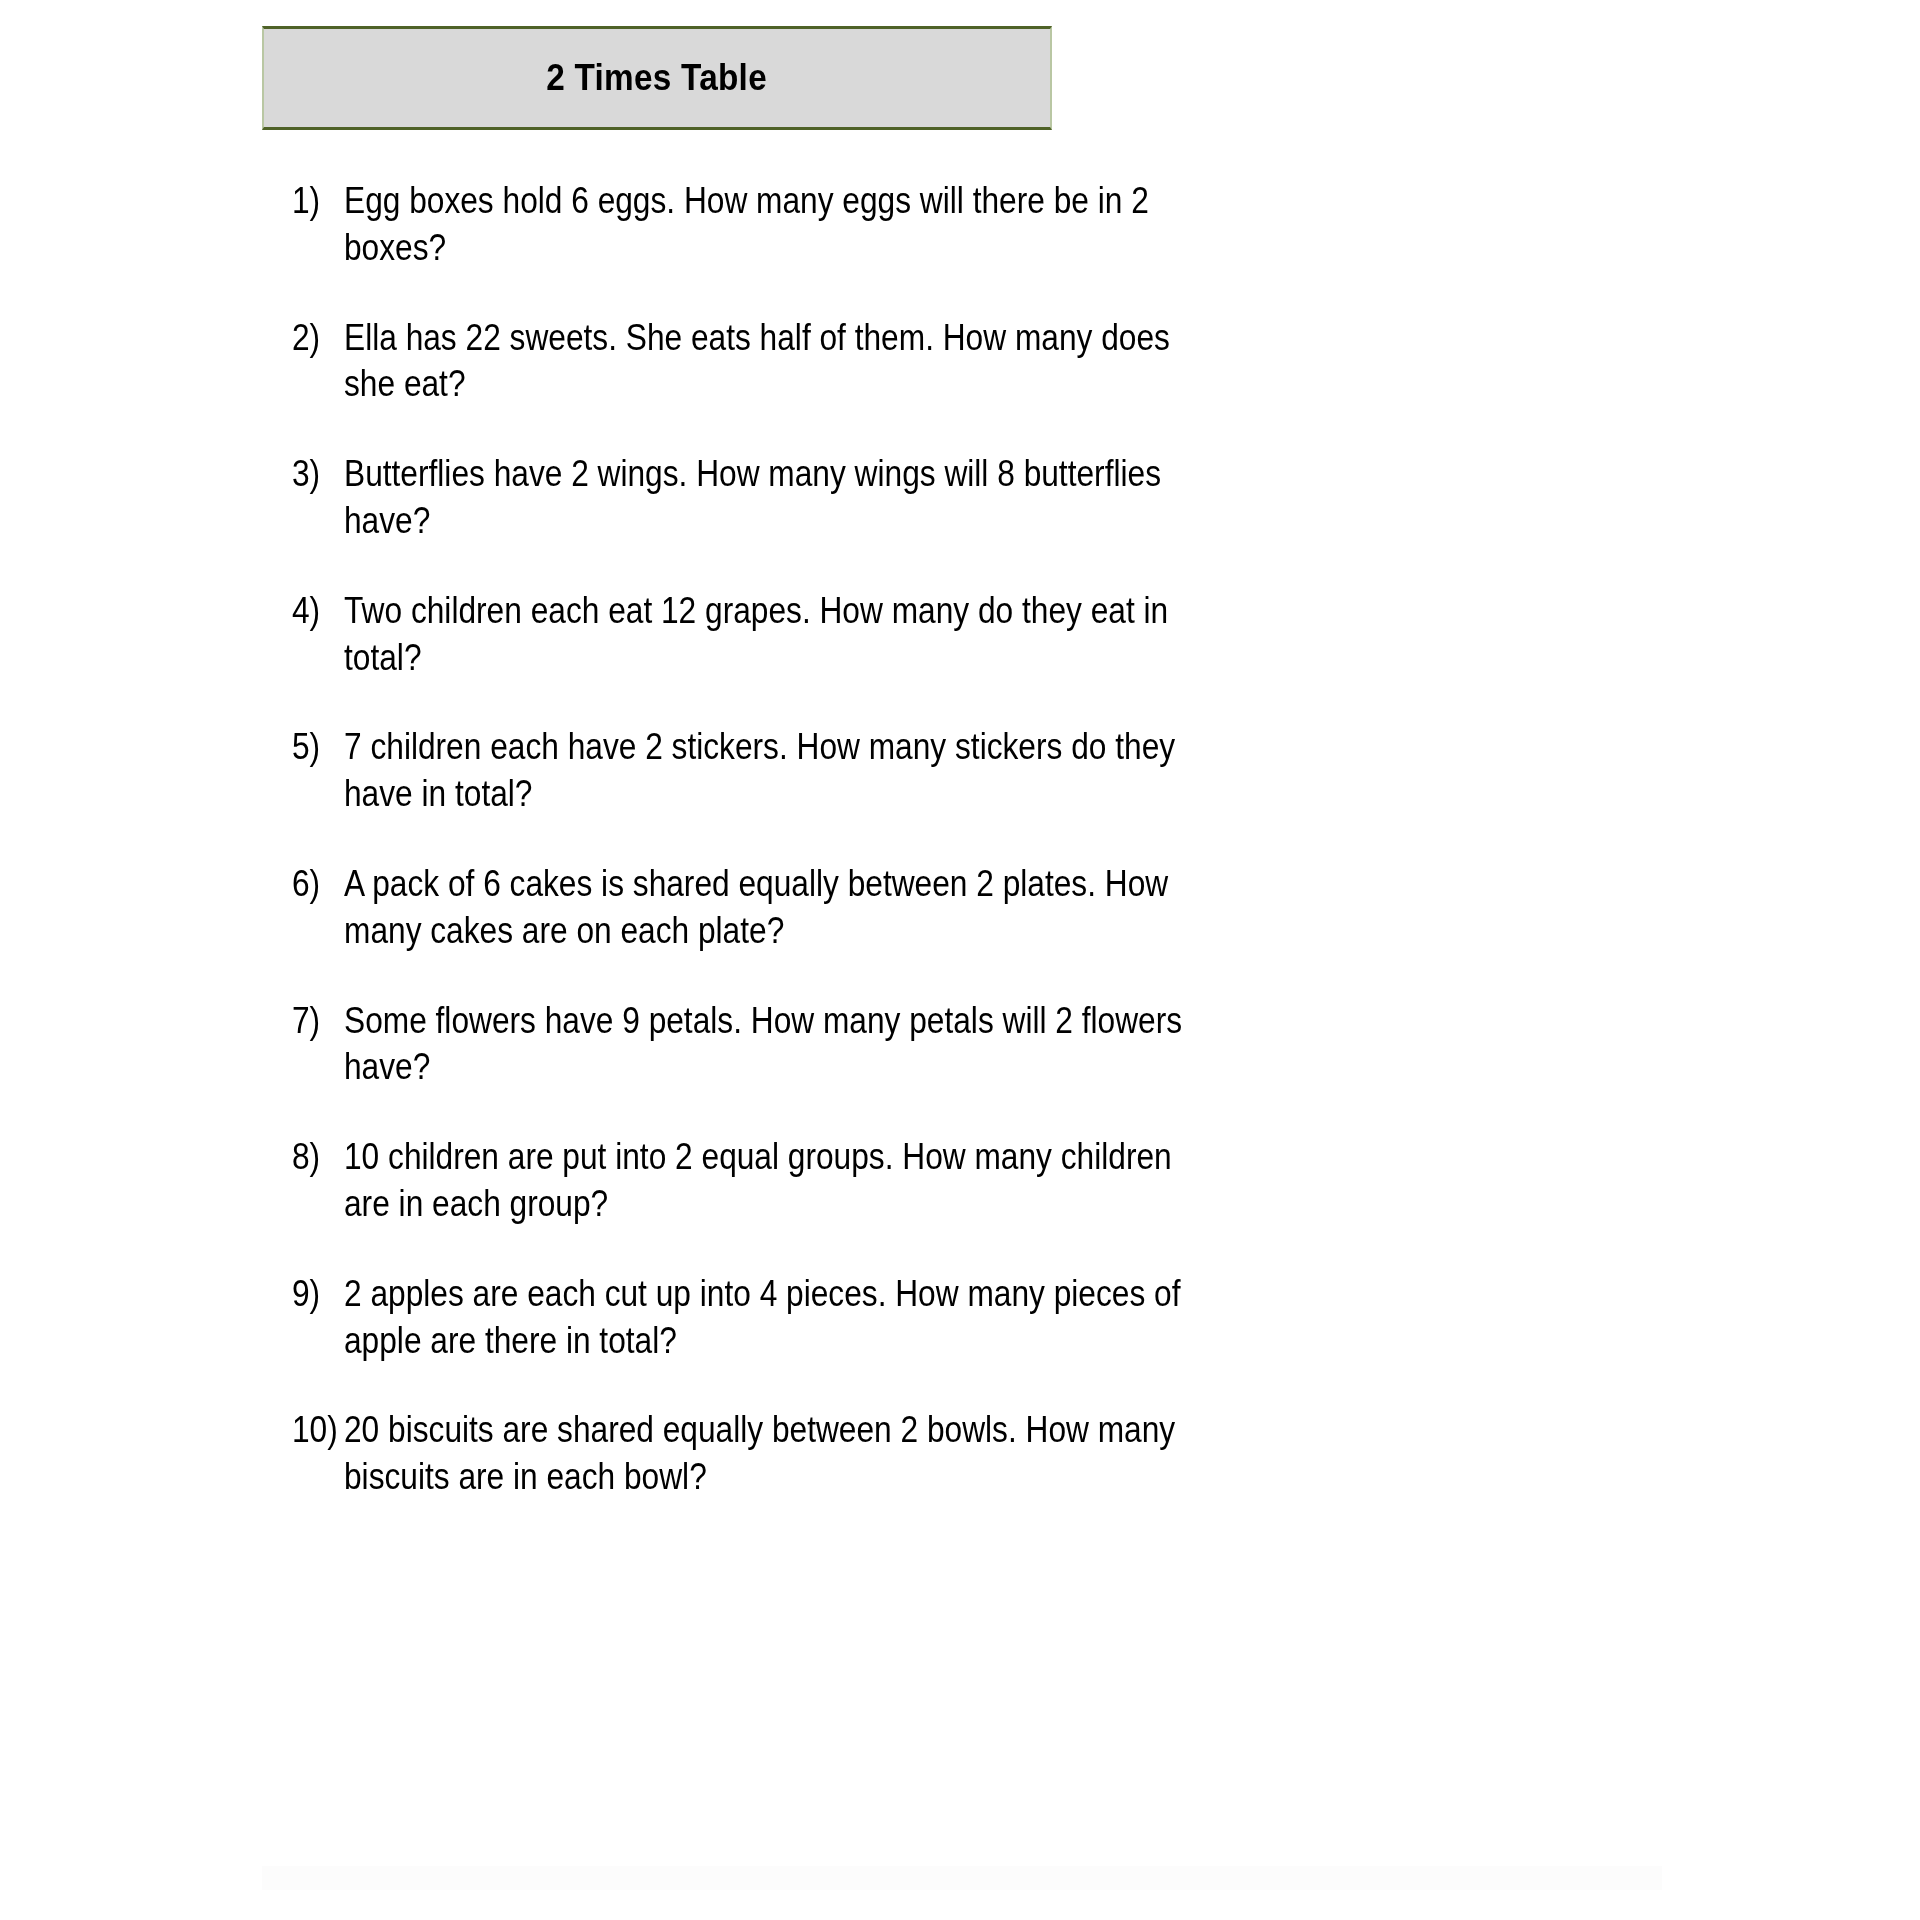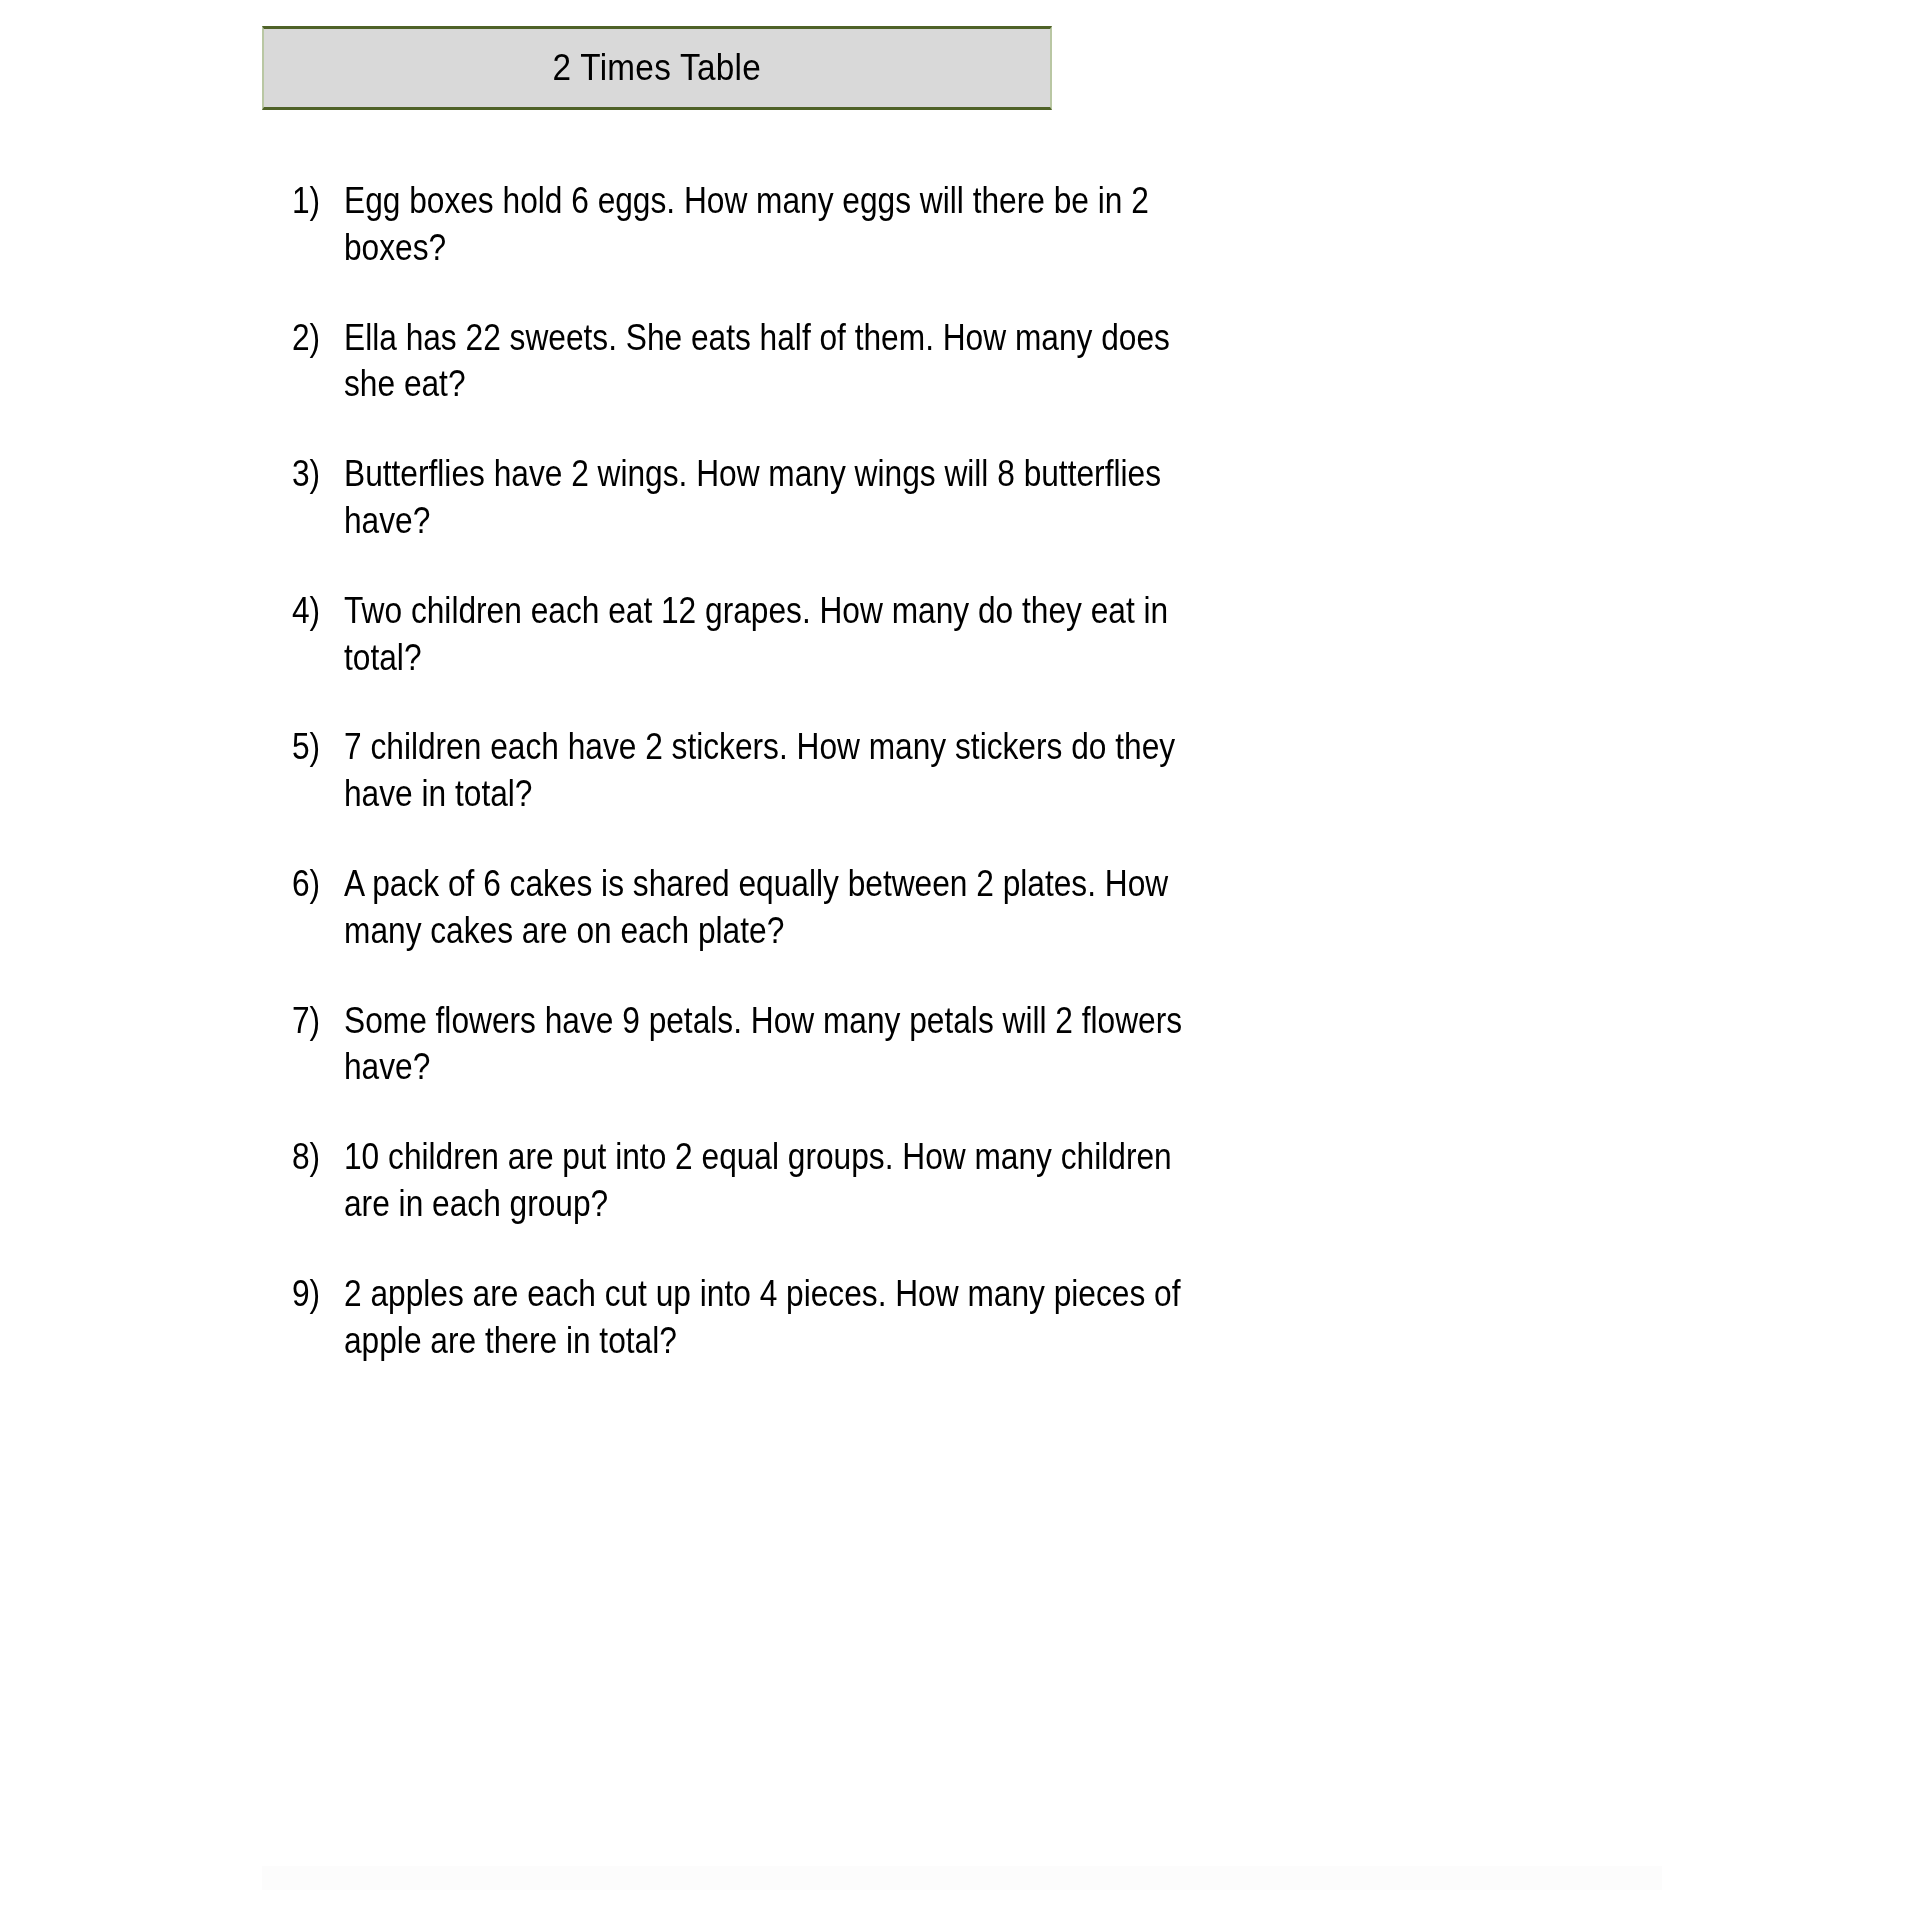--- a/index.html
+++ b/index.html
@@ -24,30 +24,31 @@
     height: 1920px;
     background: #ffffff;
   }
 
   
   #title-box {
     position: absolute;
     left: 262px;
     top: 26px;
     width: 790px;
-    height: 84px;
+    height: 104px;
     background: #d9d9d9;
     border-top: 3px solid #4f6228;
     border-bottom: 3px solid #4f6228;
     border-left: 2px solid #b9c7a3;
     border-right: 2px solid #b9c7a3;
     box-sizing: border-box;
     display: flex;
     align-items: center;
     justify-content: center;
+    font-weight: bold;
   }
   #title-text {
     font-size: 37px;
     line-height: 1.1;
     color: #000000;
     letter-spacing: 0.3px;
     transform: scaleX(0.90);
     transform-origin: center center;
     white-space: nowrap;
   }
@@ -148,18 +149,22 @@
     <div class="q-item">
       <span class="q-num">8)</span>
       <span class="q-text">10 children are put into 2 equal groups. How many children are in each group?</span>
     </div>
 
     <div class="q-item">
       <span class="q-num">9)</span>
       <span class="q-text">2 apples are each cut up into 4 pieces. How many pieces of apple are there in total?</span>
     </div>
 
+    <div class="q-item wide-num">
+      <span class="q-num">10)</span>
+      <span class="q-text">20 biscuits are shared equally between 2 bowls. How many biscuits are in each bowl?</span>
+    </div>
 
   </div>
 
   <div id="footer-band"></div>
 
 </div>
 
 </body></html>

